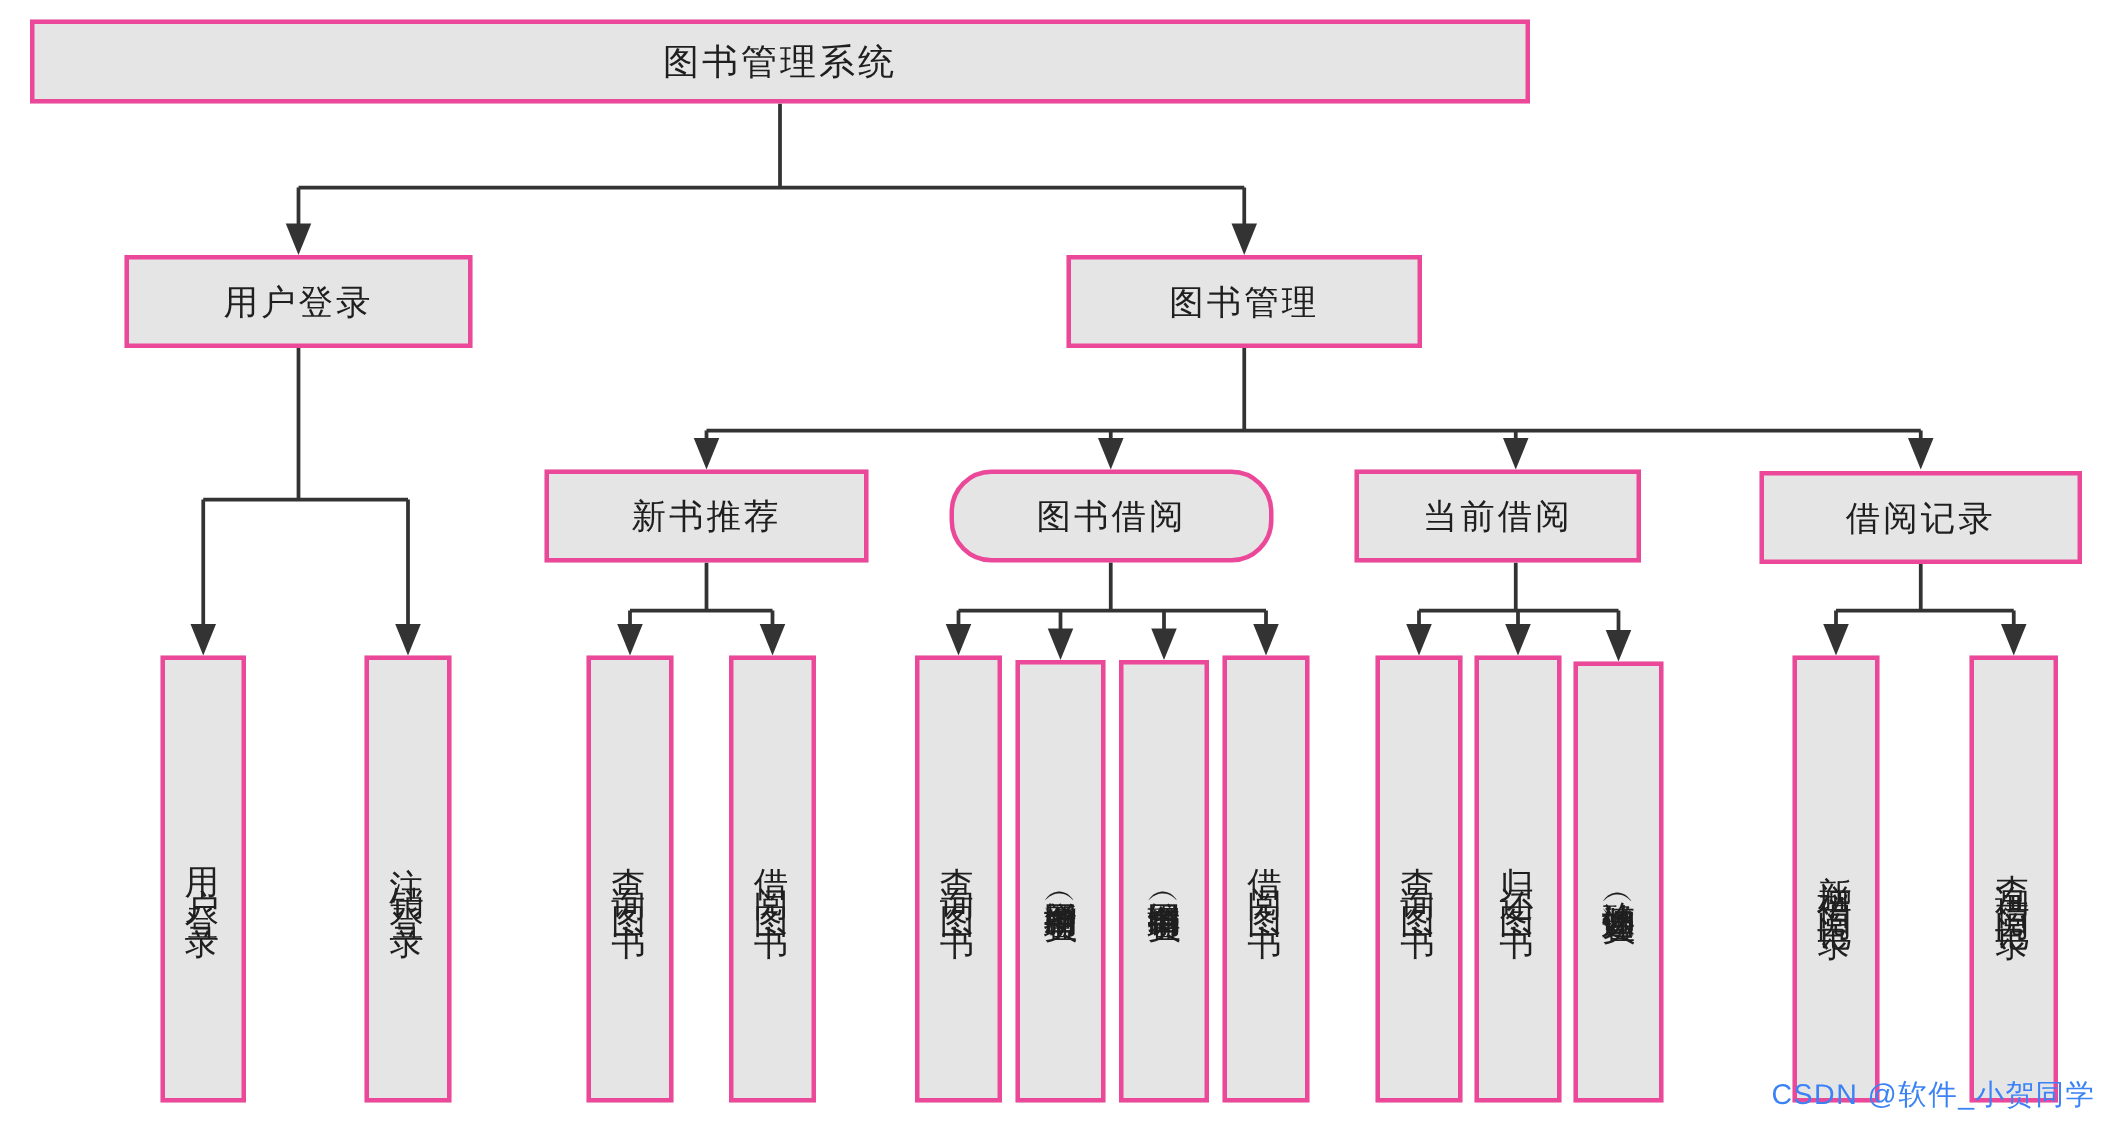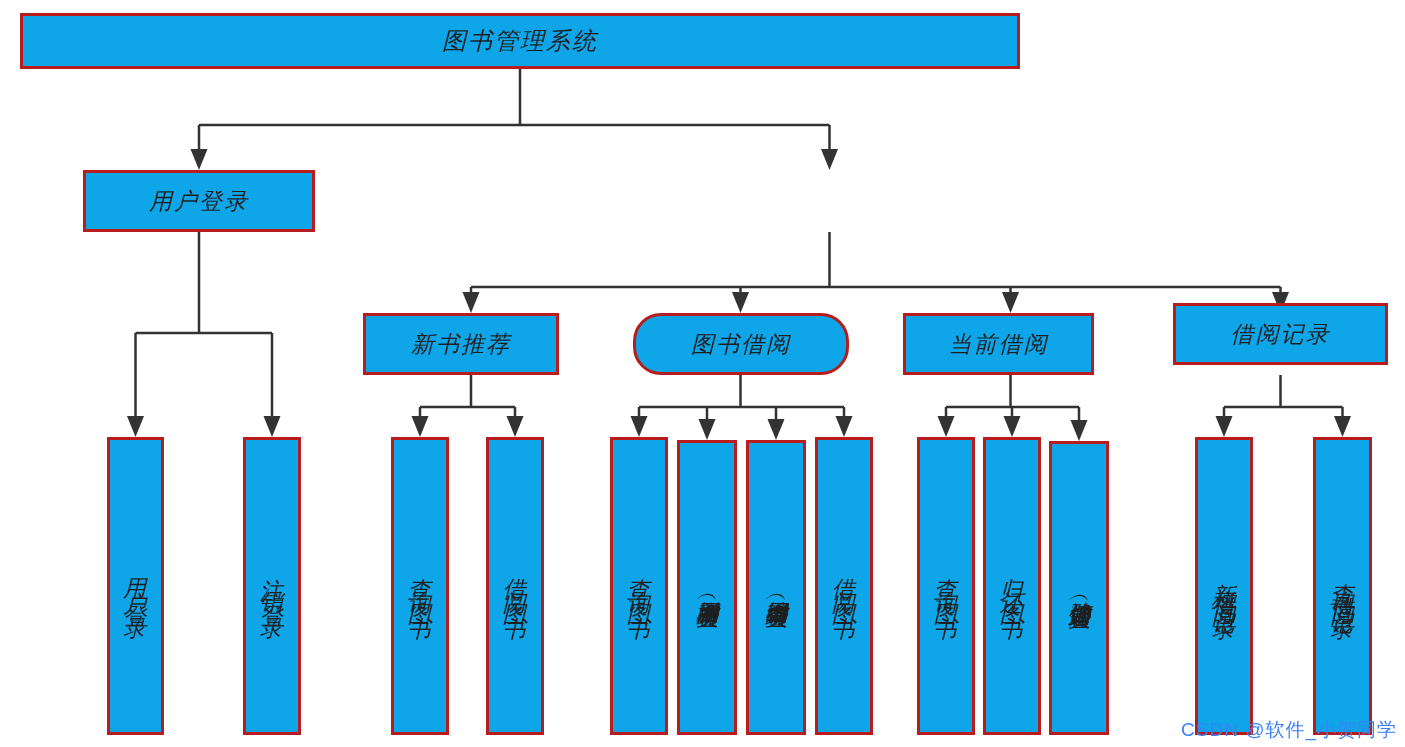--- a/index.html
+++ b/index.html
@@ -13,49 +13,48 @@
   }
   .connectors {
     position: absolute;
     left: 0; top: 0;
     width: 1405px; height: 747px;
     z-index: 1;
   }
   .box {
     position: absolute;
     box-sizing: border-box;
-    border: 3px solid #b91c1c;
-    background: #0ea5e9;
+    border: 3px solid #ec4899;
+    background: #e5e5e5;
     color: #1f1f1f;
     display: flex;
     align-items: center;
     justify-content: center;
     z-index: 2;
     font-size: 23px;
     letter-spacing: 2px;
     white-space: nowrap;
-    font-style: italic;
   }
   .v-box {
     writing-mode: vertical-lr;
     text-orientation: mixed;
     letter-spacing: 13px;
     white-space: normal;
   }
   .v-mid  { letter-spacing: 7px; }
   .v-long { letter-spacing: 1px; font-size: 22px; }
 
   
   .n-root           { left: 20px;   top: 13px;  width: 1000px; height: 56px; font-size: 24px; }
   .n-user-login     { left: 83px;   top: 170px; width: 232px;  height: 62px; }
   .n-book-mgmt      { left: 711px;  top: 170px; width: 237px;  height: 62px; }
-  .n-new-book-rec   { left: 363px;  top: 313px; width: 196px;  height: 62px; }
+  .n-new-book-rec   { left: 363px;  top: 313px; width: 216px;  height: 62px; }
   .n-book-borrow    { left: 633px;  top: 313px; width: 216px;  height: 62px; border-radius: 28px; }
   .n-current-borrow { left: 903px;  top: 313px; width: 191px;  height: 62px; }
-  .n-borrow-record  { left: 1173px; top: 303px; width: 215px;  height: 62px; }
+  .n-borrow-record  { left: 1173px; top: 314px; width: 215px;  height: 62px; }
   .n-ul-login       { left: 107px;  top: 437px; width: 57px;   height: 298px; }
   .n-ul-logout      { left: 243px;  top: 437px; width: 58px;   height: 298px; }
   .n-nb-query       { left: 391px;  top: 437px; width: 58px;   height: 298px; }
   .n-nb-borrow      { left: 486px;  top: 437px; width: 58px;   height: 298px; }
   .n-bb-query       { left: 610px;  top: 437px; width: 58px;   height: 298px; }
   .n-bb-add         { left: 677px;  top: 440px; width: 60px;   height: 295px; }
   .n-bb-edit        { left: 746px;  top: 440px; width: 60px;   height: 295px; }
   .n-bb-borrow      { left: 815px;  top: 437px; width: 58px;   height: 298px; }
   .n-cb-query       { left: 917px;  top: 437px; width: 58px;   height: 298px; }
   .n-cb-return      { left: 983px;  top: 437px; width: 58px;   height: 298px; }
@@ -114,20 +113,21 @@
       <polygon points="1003.5,416 1020.5,416 1012,437"></polygon>
       <polygon points="1070.5,420 1087.5,420 1079,441"></polygon>
       <polygon points="1215.5,416 1232.5,416 1224,437"></polygon>
       <polygon points="1334,416 1351,416 1342.5,437"></polygon>
     </g>
   </svg>
 
   <div class="box n-root">图书管理系统</div>
 
   <div class="box n-user-login">用户登录</div>
+  <div class="box n-book-mgmt">图书管理</div>
 
   <div class="box n-new-book-rec">新书推荐</div>
   <div class="box n-book-borrow">图书借阅</div>
   <div class="box n-current-borrow">当前借阅</div>
   <div class="box n-borrow-record">借阅记录</div>
 
   <div class="box v-box n-ul-login">用户登录</div>
   <div class="box v-box n-ul-logout">注销登录</div>
 
   <div class="box v-box n-nb-query">查询图书</div>

